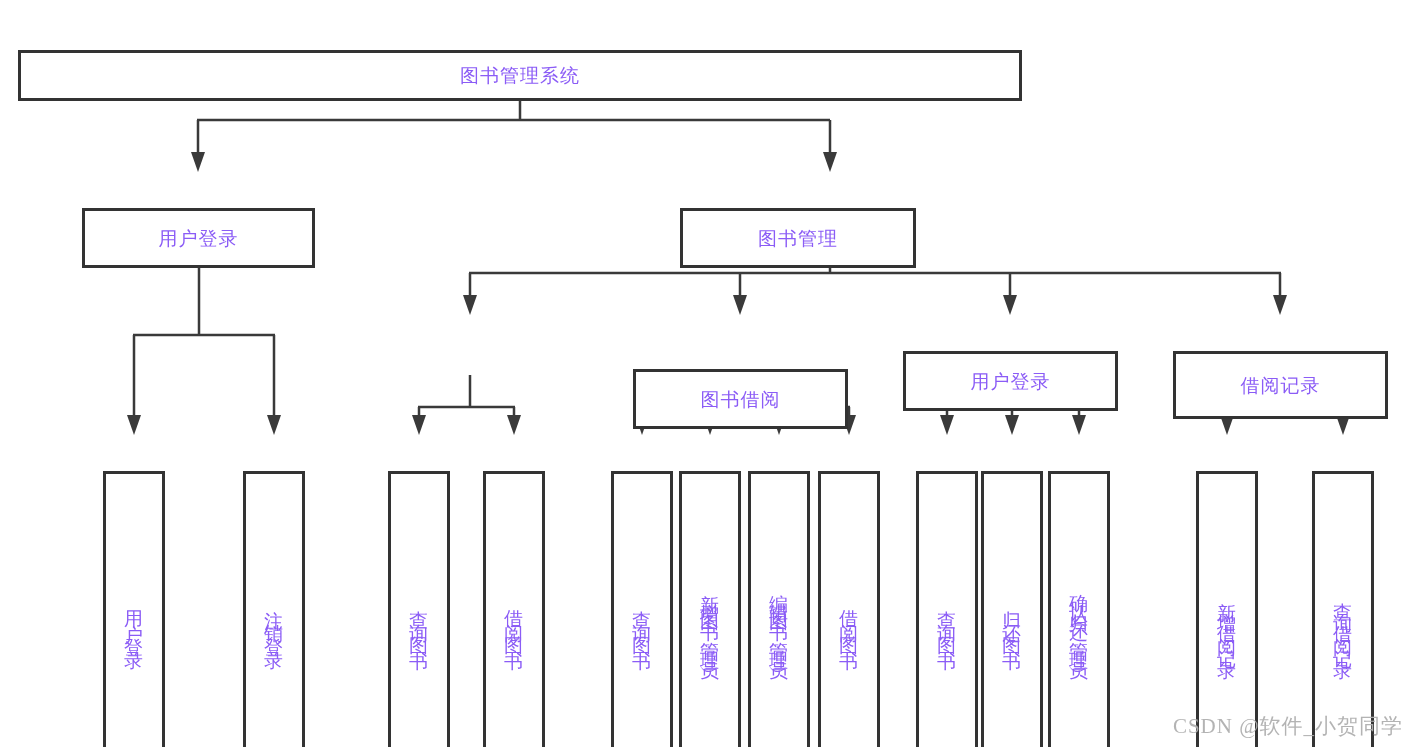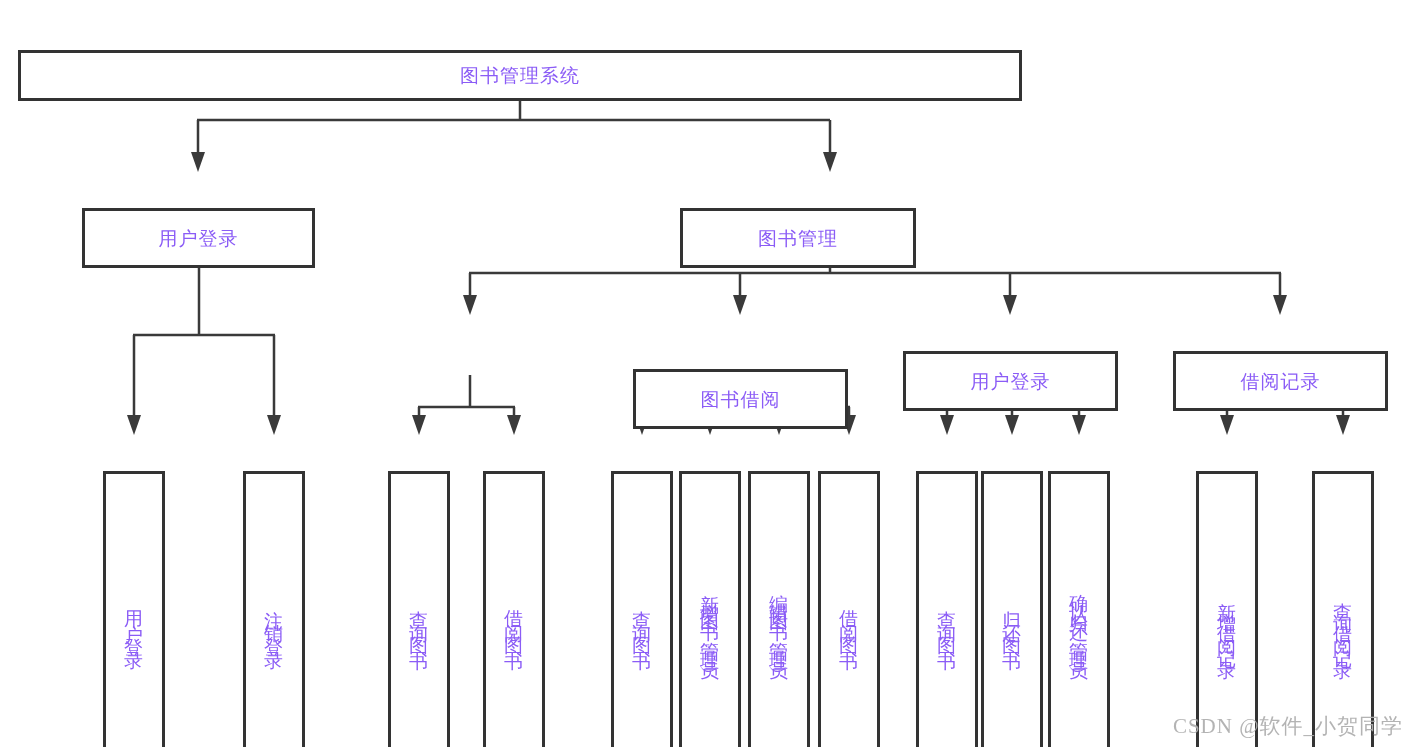--- a/index.html
+++ b/index.html
@@ -95,21 +95,21 @@
     </g>
   </svg>
 
   <div class="node lvl-h" style="left:18px; top:14px; width:1004px; height:51px">图书管理系统</div>
 
   <div class="node lvl-h" style="left:82px; top:172px; width:233px; height:60px">用户登录</div>
   <div class="node lvl-h" style="left:680px; top:172px; width:236px; height:60px">图书管理</div>
 
   <div class="node lvl-h" style="left:633px; top:333px; width:215px; height:60px">图书借阅</div>
   <div class="node lvl-h" style="left:903px; top:315px; width:215px; height:60px">用户登录</div>
-  <div class="node lvl-h" style="left:1173px; top:315px; width:215px; height:60px">借阅记录</div>
+  <div class="node lvl-h" style="left:1173px; top:315px; width:215px; height:68px">借阅记录</div>
 
   <div class="node lvl-v" style="left:103px; top:435px; width:62px; height:302px">用户登录</div>
   <div class="node lvl-v" style="left:243px; top:435px; width:62px; height:302px">注销登录</div>
 
   <div class="node lvl-v" style="left:388px; top:435px; width:62px; height:302px">查询图书</div>
   <div class="node lvl-v" style="left:483px; top:435px; width:62px; height:302px">借阅图书</div>
 
   <div class="node lvl-v" style="left:611px; top:435px; width:62px; height:302px">查询图书</div>
   <div class="node lvl-v s9" style="left:679px; top:435px; width:62px; height:302px">新增图书（管理员）</div>
   <div class="node lvl-v s9" style="left:748px; top:435px; width:62px; height:302px">编辑图书（管理员）</div>

